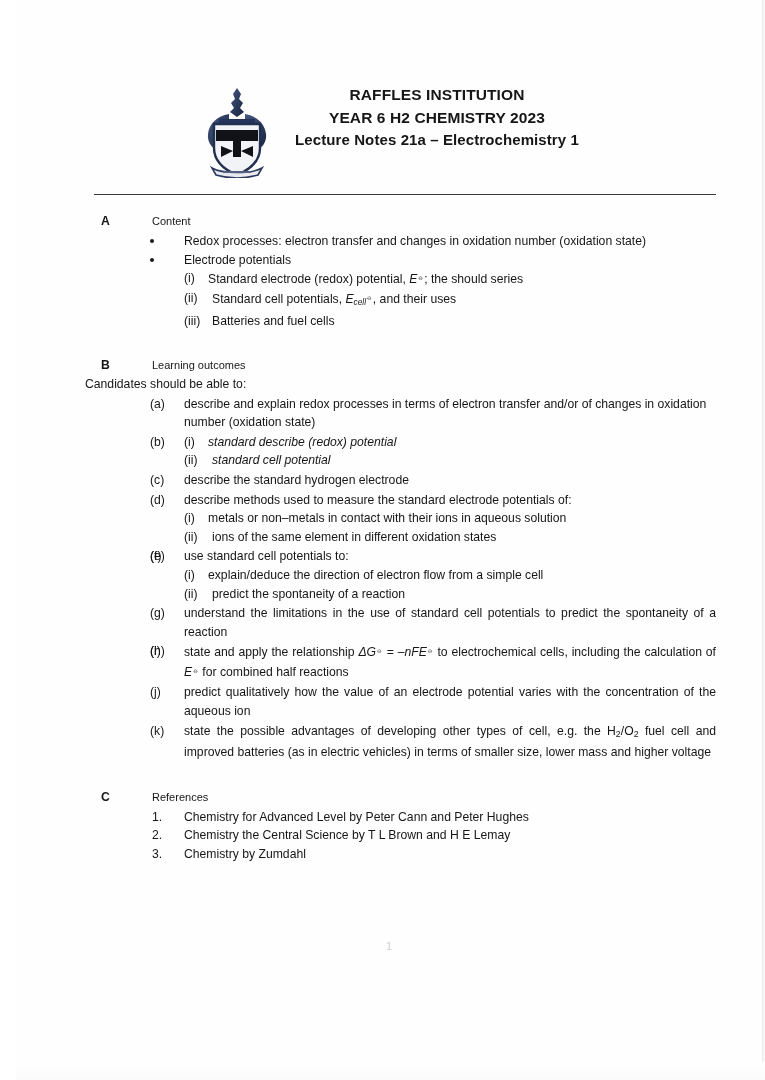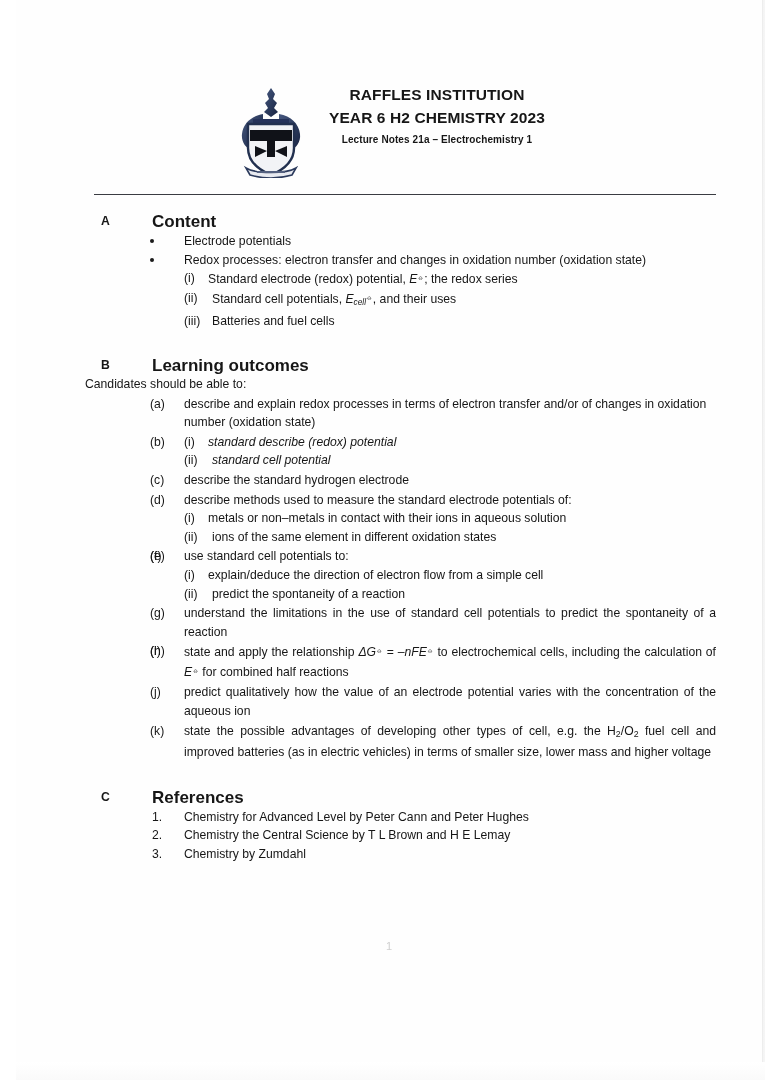--- a/index.html
+++ b/index.html
@@ -65,21 +65,21 @@
   }
   #crest-wrap svg { display: block; }
   #title-block {
     text-align: center;
     font-weight: bold;
     letter-spacing: 0.1px;
     padding-top: 4px;
     margin-left: -10px;
   }
   .title-line { font-size: 15.5px; line-height: 22.5px; white-space: nowrap; }
-  .title-line.t3 { font-size: 10px; }
+  .title-line.t3 { font-size: 15px; }
 
   
   #rule {
     position: absolute;
     left: 78px;
     top: 194px;
     width: 622px;
     height: 0;
     border-top: 1.6px solid #3a3c42;
   }
@@ -105,22 +105,22 @@
     left: 85px;
     top: 0;
     font-size: 12.2px;
     font-weight: bold;
     line-height: 17px;
   }
   .sec-title {
     position: absolute;
     left: 136px;
     top: 0;
-    font-size: 17px;
-    font-weight: bold;
+    font-size: 11px;
+    font-weight: normal;
     line-height: 17px;
   }
 
   
   .plain-line {
     margin-left: 69px;
     font-size: 12.2px;
     line-height: 17.5px;
     padding-right: 46px;
   }
@@ -273,31 +273,31 @@
   <div id="content">
 
     <div class="section">
       <div class="section-head">
         <span class="sec-letter">A</span>
         <span class="sec-title">Content</span>
       </div>
 
       <div class="bullet-row">
         <span class="bullet-dot"></span>
-        <span>Electrode potentials</span>
+        <span>Redox processes: electron transfer and changes in oxidation number (oxidation state)</span>
       </div>
 
       <div class="bullet-row">
         <span class="bullet-dot"></span>
-        <span>Redox processes: electron transfer and changes in oxidation number (oxidation state)</span>
+        <span>Electrode potentials</span>
       </div>
 
       <div class="roman-row">
         <span class="marker">(i)</span>
-        <span class="text"><span>Standard electrode (redox) potential, </span><span class="ital">E</span><span class="sup-std">⦵</span><span>; the redox series</span></span>
+        <span class="text"><span>Standard electrode (redox) potential, </span><span class="ital">E</span><span class="sup-std">⦵</span><span>; the should series</span></span>
       </div>
 
       <div class="roman-row wide-marker">
         <span class="marker">(ii)</span>
         <span class="text"><span>Standard cell potentials, </span><span class="ital">E</span><span class="sub-cell">cell</span><span class="sup-std">⦵</span><span>, and their uses</span></span>
       </div>
 
       <div class="roman-row wide-marker">
         <span class="marker">(iii)</span>
         <span class="text">Batteries and fuel cells</span>

